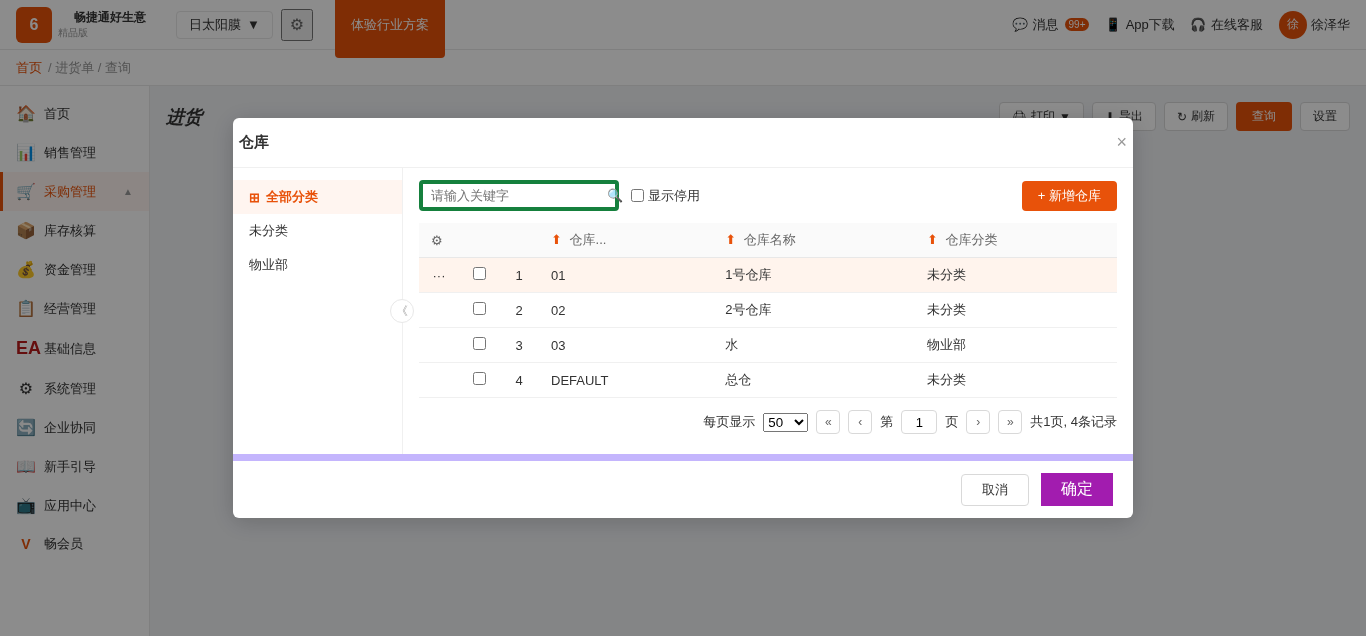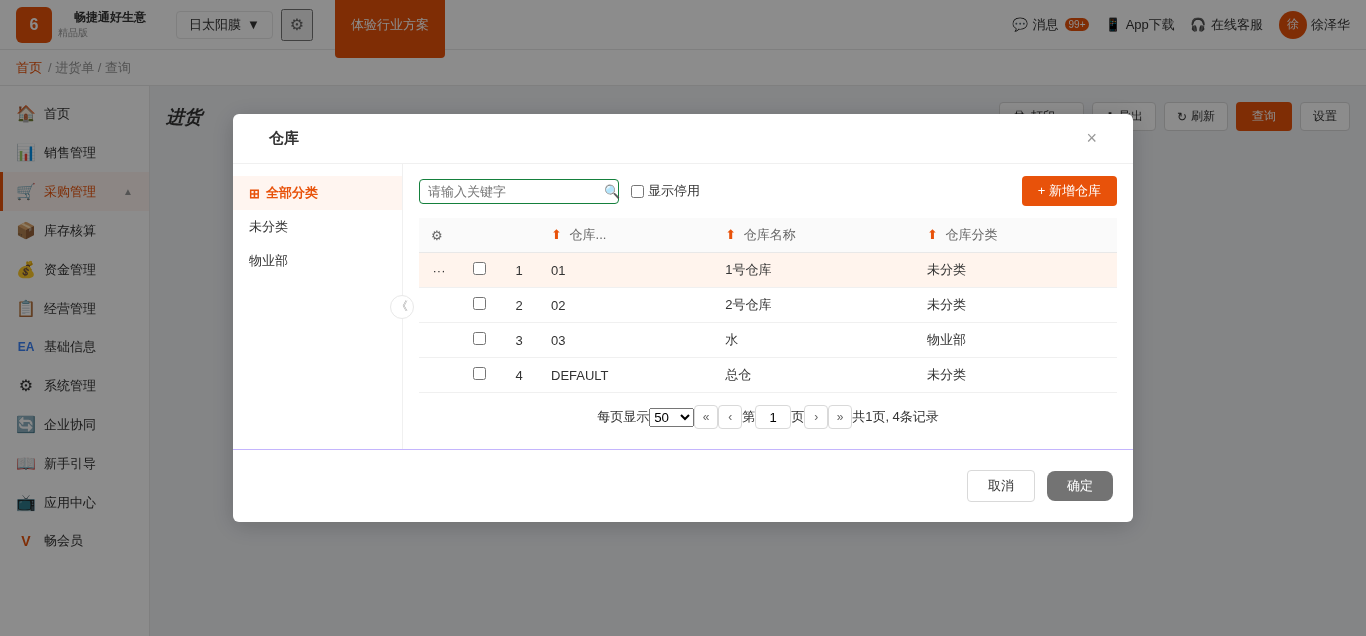--- a/index.html
+++ b/index.html
@@ -146,21 +146,21 @@
       background: #fff;
       border-radius: 6px;
       width: 900px;
       max-height: 580px;
       display: flex;
       flex-direction: column;
       box-shadow: 0 4px 24px rgba(0,0,0,0.18);
     }
     .modal-header {
       display: flex; align-items: center; justify-content: space-between;
-      padding: 14px 36px;
+      padding: 14px 6px;
       border-bottom: 1px solid #f0f0f0;
     }
     .modal-title { font-size: 15px; font-weight: bold; color: #333; }
     .modal-close { cursor: pointer; color: #999; font-size: 18px; }
     .modal-body {
       display: flex; flex: 1; overflow: hidden;
     }
 
     
     .category-panel {
@@ -204,21 +204,21 @@
       flex-direction: column;
       padding: 12px 16px;
       overflow: hidden;
     }
     .table-toolbar {
       display: flex; align-items: center; gap: 12px;
       margin-bottom: 12px;
     }
     .search-box {
       display: flex; align-items: center;
-      border: 1px solid #15803d;
+      border: 4px solid #15803d;
       border-radius: 4px;
       padding: 4px 8px;
       width: 200px;
     }
     .search-box input {
       border: none; outline: none; flex: 1; font-size: 13px; color: #999;
     }
     .search-icon { color: #999; }
     .show-disabled {
       display: flex; align-items: center; gap: 4px;
@@ -252,21 +252,22 @@
       color: #333;
     }
     .data-table tr.selected td { background: #fff4ed; }
     .th-gear, .td-gear { width: 40px; text-align: center; }
     .th-check, .td-check { width: 40px; text-align: center; }
     .th-num, .td-num { width: 40px; text-align: center; color: #999; }
     .sort-icon { color: #e8520a; margin-right: 4px; }
 
     
     .pagination-bar {
-      display: flex; align-items: center; justify-content: center;
+      display: flex; align-items: center; justify-content: flex-end;
+      gap: 8px;
       padding: 12px 0 8px;
       font-size: 13px; color: #333;
       margin-top: auto;
     }
     .page-nav-btn {
       width: 24px; height: 24px;
       display: flex; align-items: center; justify-content: center;
       border: 1px solid #d9d9d9; border-radius: 4px;
       cursor: pointer; background: #fff; color: #666;
       font-size: 12px;
@@ -274,40 +275,40 @@
     .page-input {
       width: 36px; height: 24px;
       border: 1px solid #d9d9d9; border-radius: 4px;
       text-align: center; font-size: 13px;
     }
 
     
     .modal-footer {
       display: flex; align-items: center; justify-content: flex-end;
       gap: 12px;
-      padding: 20px 20px;
-      border-top: 1px solid #c4b5fd;
+      padding: 12px 20px;
+      border-top: 7px solid #c4b5fd;
     }
     .btn-cancel {
       padding: 6px 20px;
       border: 1px solid #d9d9d9;
       background: #fff;
       border-radius: 4px;
       cursor: pointer;
       font-size: 13px;
       color: #333;
     }
     .btn-confirm {
       padding: 6px 20px;
-      background: #737373;
+      background: #a21caf;
       color: #fff;
       border: none;
-      border-radius: 8px;
-      cursor: pointer;
-      font-size: 13px;
+      border-radius: 0;
+      cursor: pointer;
+      font-size: 16px;
     }
   </style>
 </head>
 <body>
 
 <div class="top-header">
   <div class="logo-area">
     <div class="logo-icon">6</div>
     <div>
       <div style="font-size:12px;color:#333;font-weight:bold;margin-left:16px;">畅捷通好生意</div>
@@ -372,21 +373,21 @@
     </div>
     <div class="sidebar-item">
       <span class="sidebar-icon">💰</span>
       <span>资金管理</span>
     </div>
     <div class="sidebar-item">
       <span class="sidebar-icon">📋</span>
       <span>经营管理</span>
     </div>
     <div class="sidebar-item">
-      <span class="sidebar-icon" style="font-size:12px;font-weight:bold;color:#3b82f6;">EA</span>
+      <span class="sidebar-icon" style="font-size:18px;font-weight:bold;color:#b91c1c;">EA</span>
       <span>基础信息</span>
     </div>
     <div class="sidebar-item">
       <span class="sidebar-icon">⚙</span>
       <span>系统管理</span>
     </div>
     <div class="sidebar-item">
       <span class="sidebar-icon">🔄</span>
       <span>企业协同</span>
     </div>

